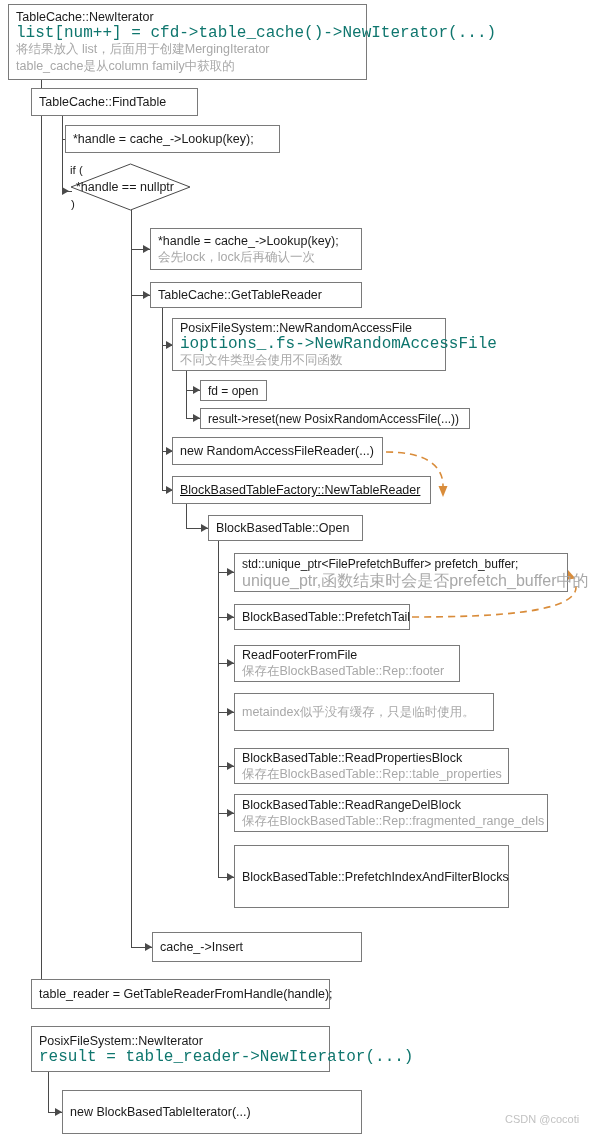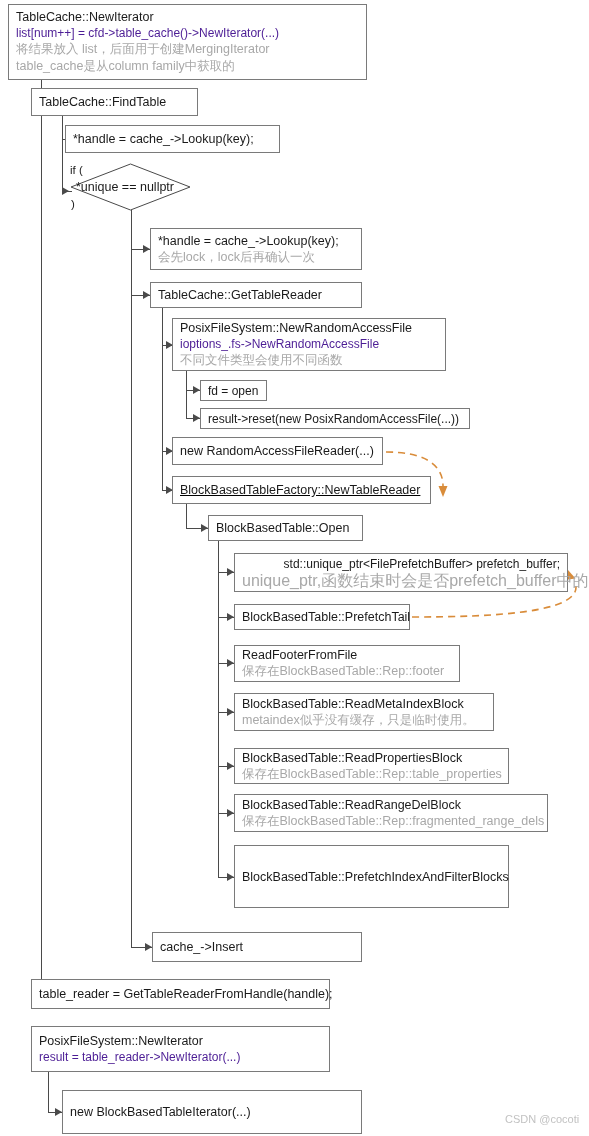--- a/index.html
+++ b/index.html
@@ -27,24 +27,25 @@
     flex-direction: column;
     justify-content: center;
   }
   .node .title {
     color: #1a1a1a;
     font-size: 12.5px;
     line-height: 16px;
     white-space: nowrap;
   }
   .node .sub {
-    color: #4c1d95;
-    font-size: 12px;
+    color: #0f766e;
+    font-size: 16px;
     line-height: 16px;
     white-space: nowrap;
+    font-family: Liberation Mono, monospace;
   }
   .node .sub-cn {
     color: #a8a8a8;
     font-size: 12.5px;
     line-height: 17px;
     white-space: nowrap;
   }
   .diamond {
     position: absolute;
     box-sizing: border-box;
@@ -180,21 +181,21 @@
   </div>
 
   <div class="node" style="left:65px; top:125px; width:215px; height:28px;">
     <div class="title">*handle = cache_-&gt;Lookup(key);</div>
   </div>
 
   <div class="diamond" style="left:70px; top:163px; width:121px; height:48px;">
     <svg width="121" height="48" viewBox="0 0 121 48">
       <polygon points="1,24 60.5,1 120,24 60.5,47" fill="#ffffff" stroke="#4a4a4a" stroke-width="1"></polygon>
     </svg>
-    <div class="dtext">*unique == nullptr</div>
+    <div class="dtext">*handle == nullptr</div>
   </div>
   <div class="cond-lbl" style="left:70px; top:164px;">if (</div>
   <div class="cond-lbl" style="left:71px; top:198px;">)</div>
 
   <div class="node" style="left:150px; top:228px; width:212px; height:42px;">
     <div class="title">*handle = cache_-&gt;Lookup(key);</div>
     <div class="sub-cn">会先lock，lock后再确认一次</div>
   </div>
 
   <div class="node" style="left:150px; top:282px; width:212px; height:26px;">
@@ -220,36 +221,35 @@
   </div>
 
   <div class="node" style="left:172px; top:476px; width:259px; height:28px;text-decoration:underline;">
     <div class="title">BlockBasedTableFactory::NewTableReader</div>
   </div>
 
   <div class="node" style="left:208px; top:515px; width:155px; height:26px;">
     <div class="title">BlockBasedTable::Open</div>
   </div>
 
-  <div class="node" style="left:234px; top:553px; width:334px; height:39px;text-align:right;">
+  <div class="node" style="left:234px; top:553px; width:334px; height:39px;">
     <div class="title" style="font-size:12px;">std::unique_ptr&lt;FilePrefetchBuffer&gt; prefetch_buffer;</div>
     <div class="sub-cn" style="font-size:16px;">unique_ptr,函数结束时会是否prefetch_buffer中的内容</div>
   </div>
 
   <div class="node" style="left:234px; top:604px; width:176px; height:26px;">
     <div class="title">BlockBasedTable::PrefetchTail</div>
   </div>
 
   <div class="node" style="left:234px; top:645px; width:226px; height:37px;">
     <div class="title">ReadFooterFromFile</div>
     <div class="sub-cn">保存在BlockBasedTable::Rep::footer</div>
   </div>
 
   <div class="node" style="left:234px; top:693px; width:260px; height:38px;">
-    <div class="title">BlockBasedTable::ReadMetaIndexBlock</div>
     <div class="sub-cn">metaindex似乎没有缓存，只是临时使用。</div>
   </div>
 
   <div class="node" style="left:234px; top:748px; width:275px; height:36px;">
     <div class="title">BlockBasedTable::ReadPropertiesBlock</div>
     <div class="sub-cn">保存在BlockBasedTable::Rep::table_properties</div>
   </div>
 
   <div class="node" style="left:234px; top:794px; width:314px; height:38px;">
     <div class="title">BlockBasedTable::ReadRangeDelBlock</div>

